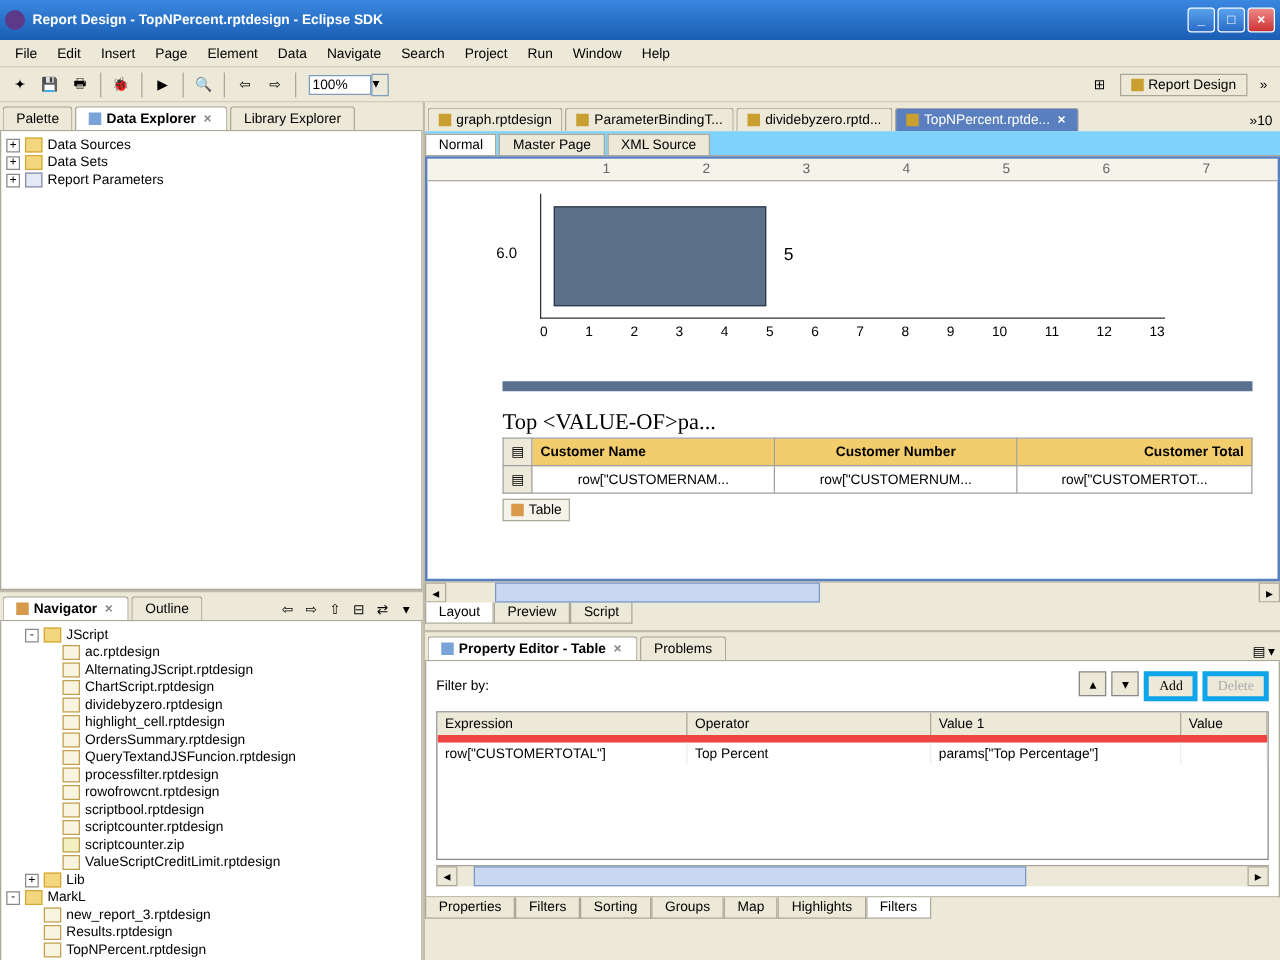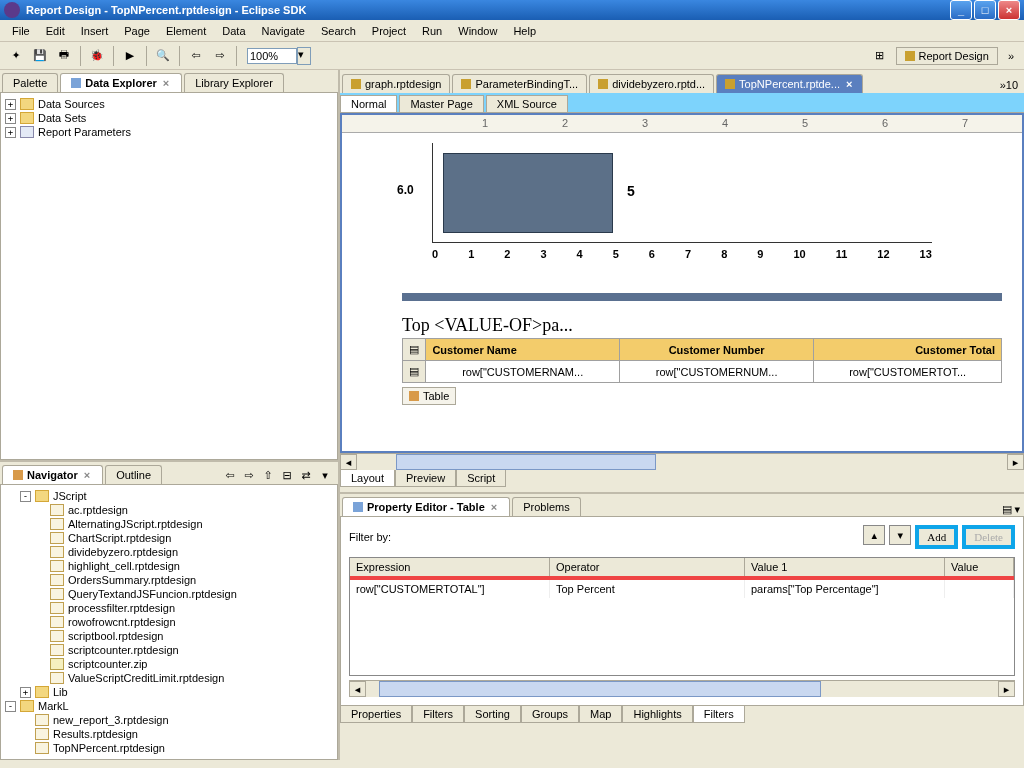--- a/index.html
+++ b/index.html
@@ -1,19 +1,19 @@
 <!DOCTYPE html>
 <html><head>
 <meta charset="utf-8">
 <style>
 * { box-sizing: border-box; margin: 0; padding: 0; font-family: Tahoma, sans-serif; font-size: 11px; }
 body { background: #ece9d8; overflow: hidden; width: 1024px; height: 768px; }
 
 
-.titlebar { height: 20px; background: linear-gradient(to bottom, #3a87e0, #1a5eb3); display: flex; align-items: center; padding: 0 4px; color: white; }
+.titlebar { height: 32px; background: linear-gradient(to bottom, #3a87e0, #1a5eb3); display: flex; align-items: center; padding: 0 4px; color: white; }
 .titlebar .app-icon { width: 16px; height: 16px; background: #5b3a8a; border-radius: 50%; margin-right: 6px; }
 .titlebar .title { font-weight: bold; flex: 1; }
 .titlebar .win-btn { width: 22px; height: 20px; margin-left: 2px; display: flex; align-items: center; justify-content: center; border: 1px solid #fff; border-radius: 3px; font-weight: bold; font-family: Arial; }
 .titlebar .win-min, .titlebar .win-max { background: linear-gradient(to bottom,#5aa3ee,#2a6bc5); }
 .titlebar .win-close { background: linear-gradient(to bottom,#e88,#c33); }
 
 
 .menubar { height: 22px; background: #ece9d8; display: flex; align-items: center; padding: 0 4px; border-bottom: 1px solid #cac3b3; }
 .menubar span { padding: 2px 8px; cursor: default; }
 
@@ -69,21 +69,21 @@
 .editor-subtabs { height: 20px; display:flex; align-items:flex-end; border-bottom:1px solid #aca899; background:#7dd3fc; }
 .editor-subtab { padding: 2px 10px; border:1px solid #aca899; border-bottom:none; background:#fff; margin-right:2px; }
 .editor-subtab.inactive { background: #ece9d8; }
 
 .canvas-wrap { flex:1; overflow:auto; background:#fff; border:2px solid #5a7fbf; position:relative; }
 .ruler-h { height: 18px; background: #f5f3ea; border-bottom:1px solid #aaa; display:flex; font-size:9px; color:#666; position:relative; }
 .ruler-h span { position: absolute; top: 2px; }
 .canvas-inner { position:relative; padding: 10px 20px 10px 60px; }
 
 .chart-axis-label { position:absolute; font-size:12px; }
-.chart { position: relative; height: 130px; margin-bottom: 20px; font-weight: bold; }
+.chart { position: relative; height: 130px; margin-bottom: 20px; }
 .chart-box { position:absolute; left: 30px; top: 0; width: 500px; height: 100px; border-left:1px solid #333; border-bottom:1px solid #333; }
 .chart-bar { position:absolute; left:10px; top:10px; width:170px; height:80px; background:#5c7088; border:1px solid #2a3a4c; }
 .chart-ticks { position:absolute; left: 30px; top: 105px; width: 500px; display:flex; justify-content:space-between; font-size:11px; }
 
 .design-heading { font-size: 18px; font-family: Georgia, serif; margin: 8px 0 2px; }
 .design-table { width: 600px; border-collapse: collapse; }
 .design-table td { border: 1px solid #a0a0a0; padding: 4px 6px; }
 .design-table .hdr { background: #f3cc6b; font-weight: bold; }
 .design-table .rowhandle { width: 20px; background: #ece9d8; }
 .table-chip { margin-top:4px; border:1px solid #aca899; padding:2px 6px; display:inline-flex; align-items:center; gap:4px; background:#f5f3ea; }
@@ -97,21 +97,21 @@
 
 .prop-area { height: 236px; display:flex; flex-direction:column; border-top:2px solid #c0bbab; }
 .prop-body { flex:1; background:#fff; border:1px solid #aca899; border-top:none; padding:8px; overflow:hidden; display:flex; flex-direction:column; }
 .prop-tools { margin-left:auto; display:flex; gap:2px; padding-right:4px; }
 .filterby-row { display:flex; align-items:center; margin-bottom:8px; }
 .filterby-row .btns { margin-left:auto; display:flex; gap:4px; }
 .sqbtn { border:1px solid #888; width:22px; height:20px; background:#ece9d8; display:flex; align-items:center; justify-content:center; }
 .textbtn { border:4px solid #0ea5e9; padding:2px 8px; background:#ece9d8;font-family:Liberation Serif, serif; }
 .textbtn.disabled { color:#aaa; }
 .filter-table { flex:1; border:1px solid #888; overflow:hidden; }
-.filter-table .fhdr { display:flex; background:#ece9d8; border-bottom:4px solid #ef4444; }
+.filter-table .fhdr { display:flex; background:#ece9d8; border-bottom:6px solid #ef4444; }
 .filter-table .fhdr div { padding:3px 6px; border-right:1px solid #aca899; }
 .filter-table .frow { display:flex; }
 .filter-table .frow div { padding:3px 6px; border-right:1px solid #eee; }
 .prop-bottom-tabs { height:22px; display:flex; align-items:flex-start; background:#ece9d8; }
 .small-icon { width:10px; height:10px; display:inline-block; }
 </style>
 </head>
 <body>
 
 <div class="titlebar">

